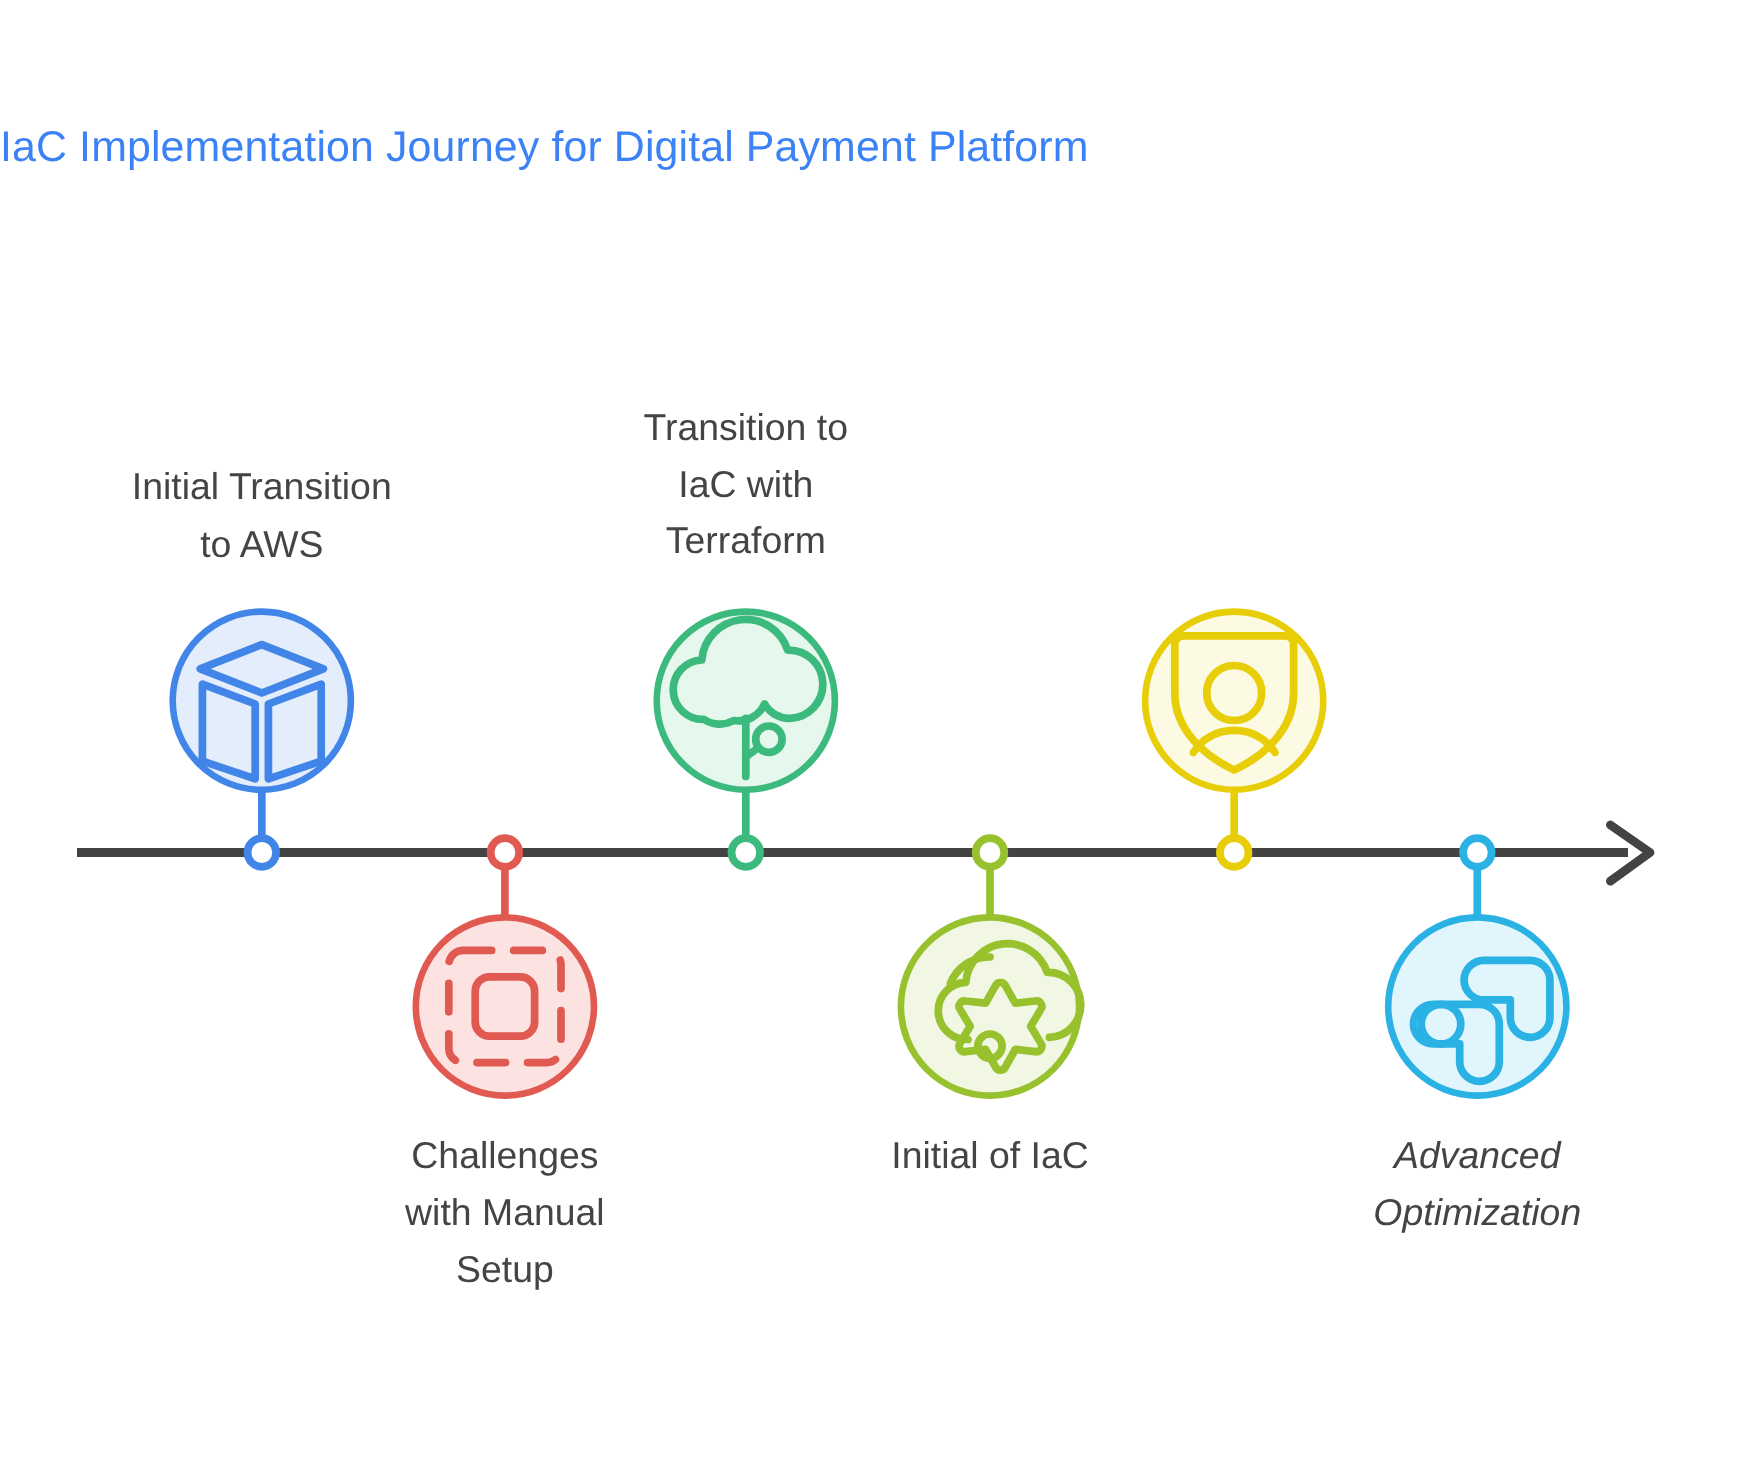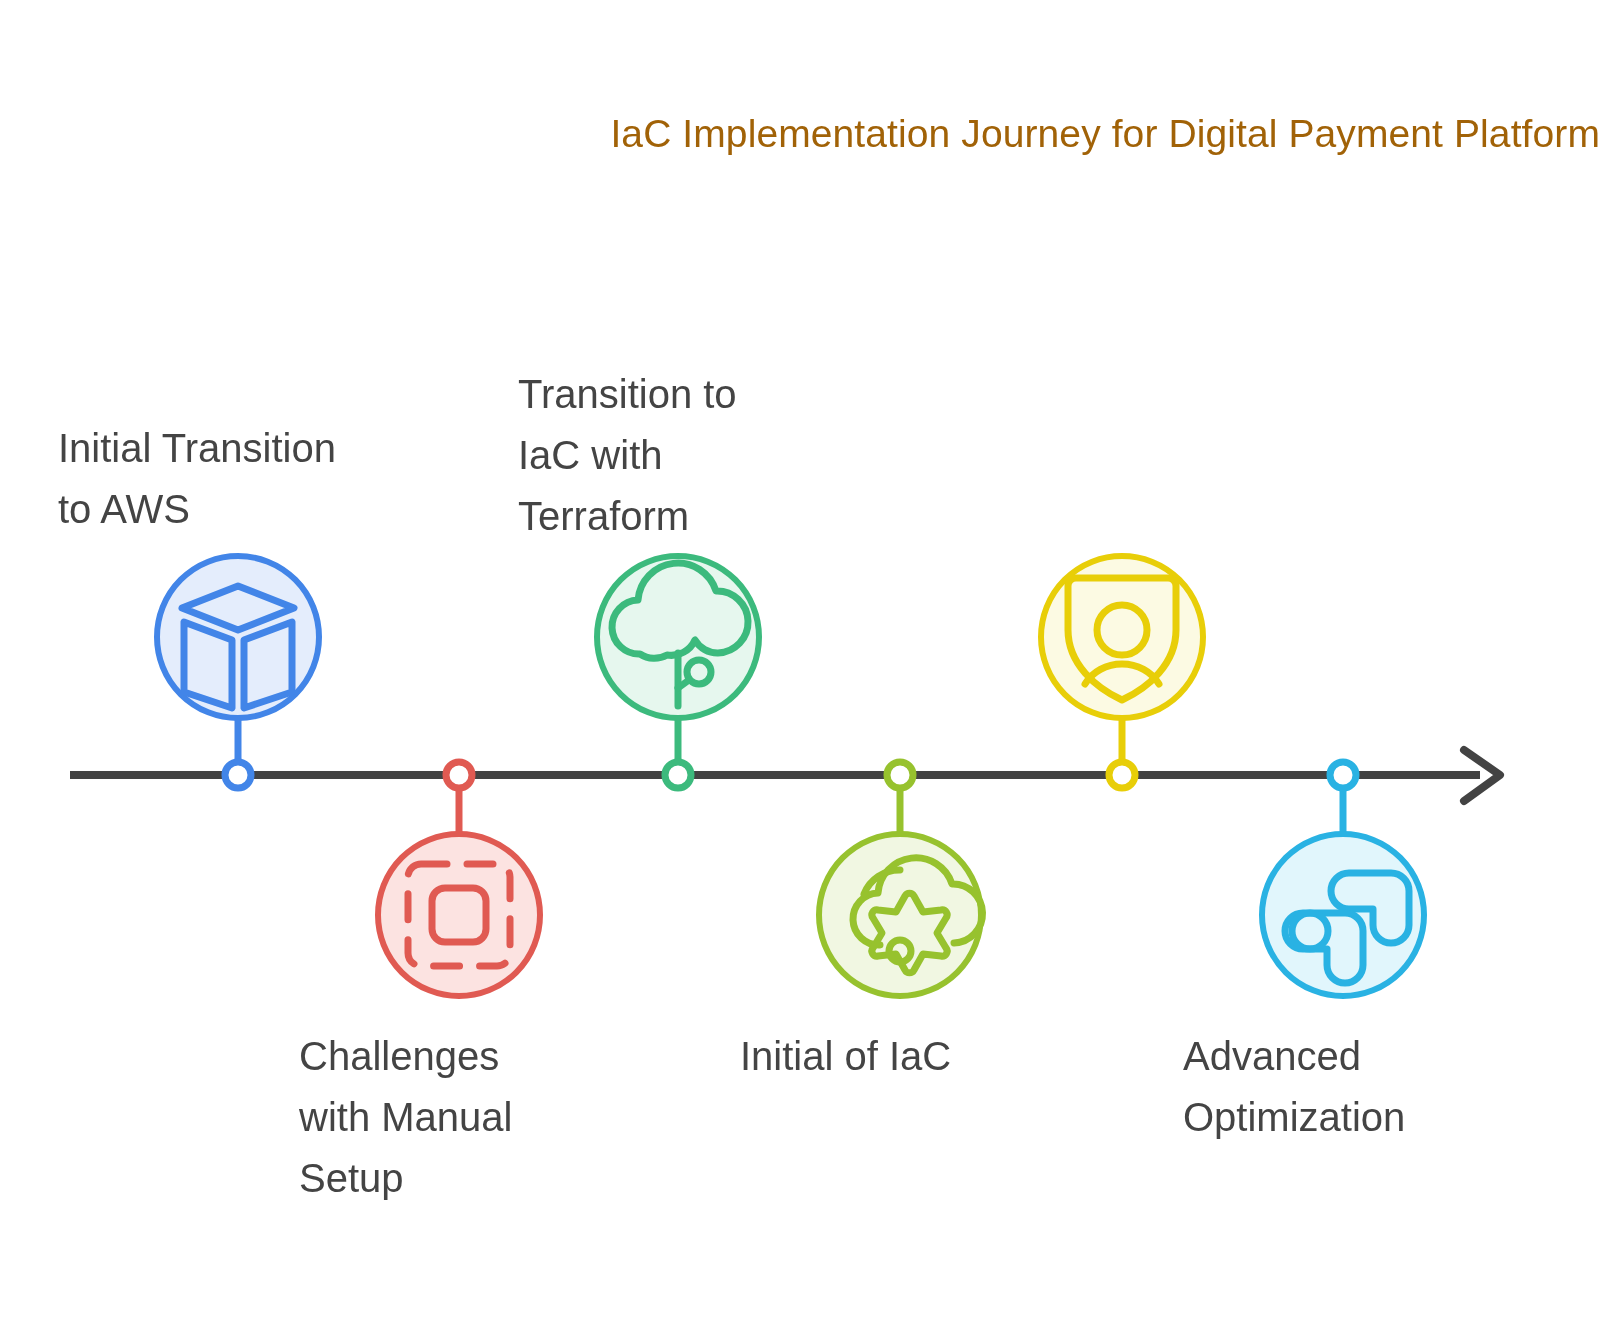--- a/index.html
+++ b/index.html
@@ -16,36 +16,36 @@
     width: 1600px;
     height: 1332px;
     background: #ffffff;
     overflow: hidden;
   }
   #title {
     position: absolute;
     left: 0;
     top: 112px;
     width: 1600px;
-    text-align: right;
+    text-align: left;
     font-size: 39px;
     font-weight: 400;
-    color: #a16207;
+    color: #3b82f6;
     letter-spacing: 0.1px;
     white-space: nowrap;
   }
   .timeline-svg {
     position: absolute;
     left: 0;
     top: 0;
   }
   .node-label {
     position: absolute;
-    text-align: left;
-    font-size: 40px;
+    text-align: center;
+    font-size: 34px;
     line-height: 1.52;
     color: #444444;
     font-weight: 400;
     white-space: pre-line;
   }
   .node-label.above {
     
   }
 </style>
 </head>
@@ -173,16 +173,16 @@
 with Manual
 Setup</div>
 
   <div class="node-label above" style="left:518px; top:364px; width:320px;">Transition to
 IaC with
 Terraform</div>
 
   <div class="node-label below" style="left:740px; top:1026px; width:320px;">Initial of IaC</div>
 
 
-  <div class="node-label below" style="left:1183px; top:1026px; width:320px;">Advanced
+  <div class="node-label below" style="left:1183px; top:1026px; width:320px;font-style:italic;">Advanced
 Optimization</div>
 
 </div>
 
 </body></html>

